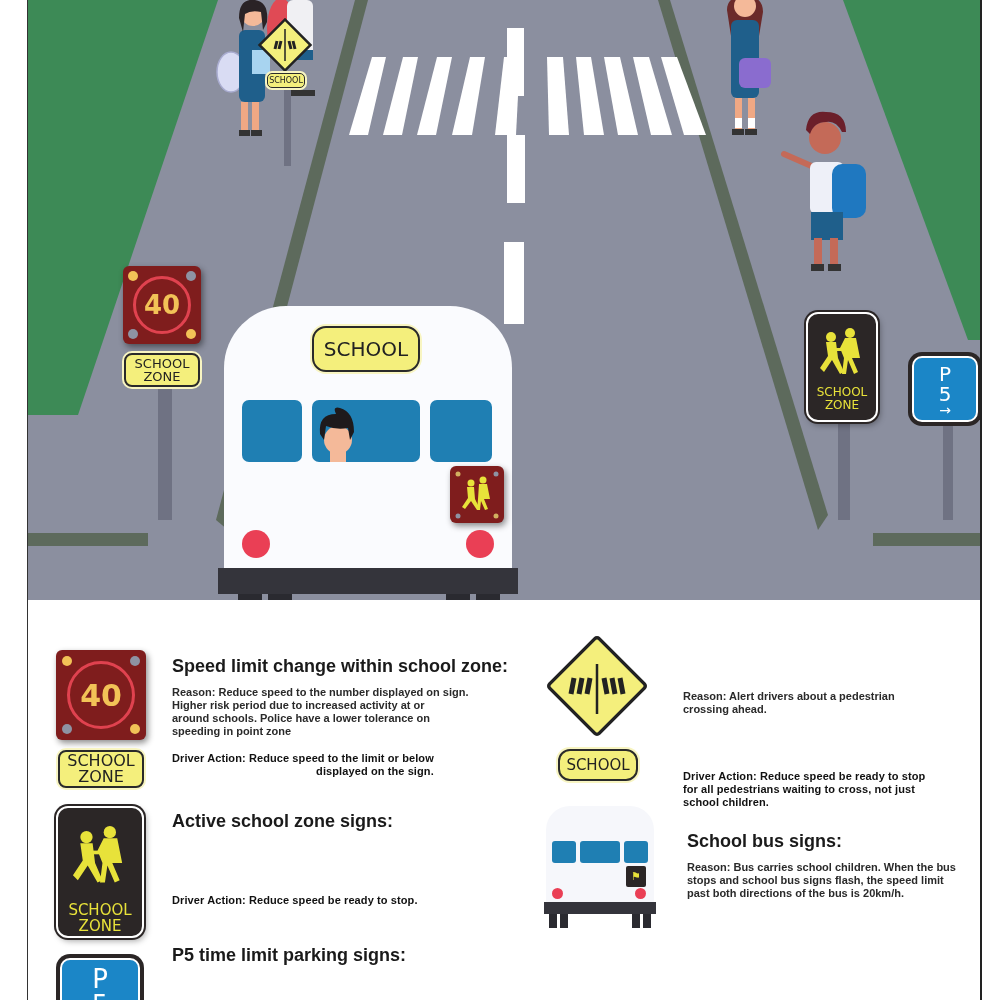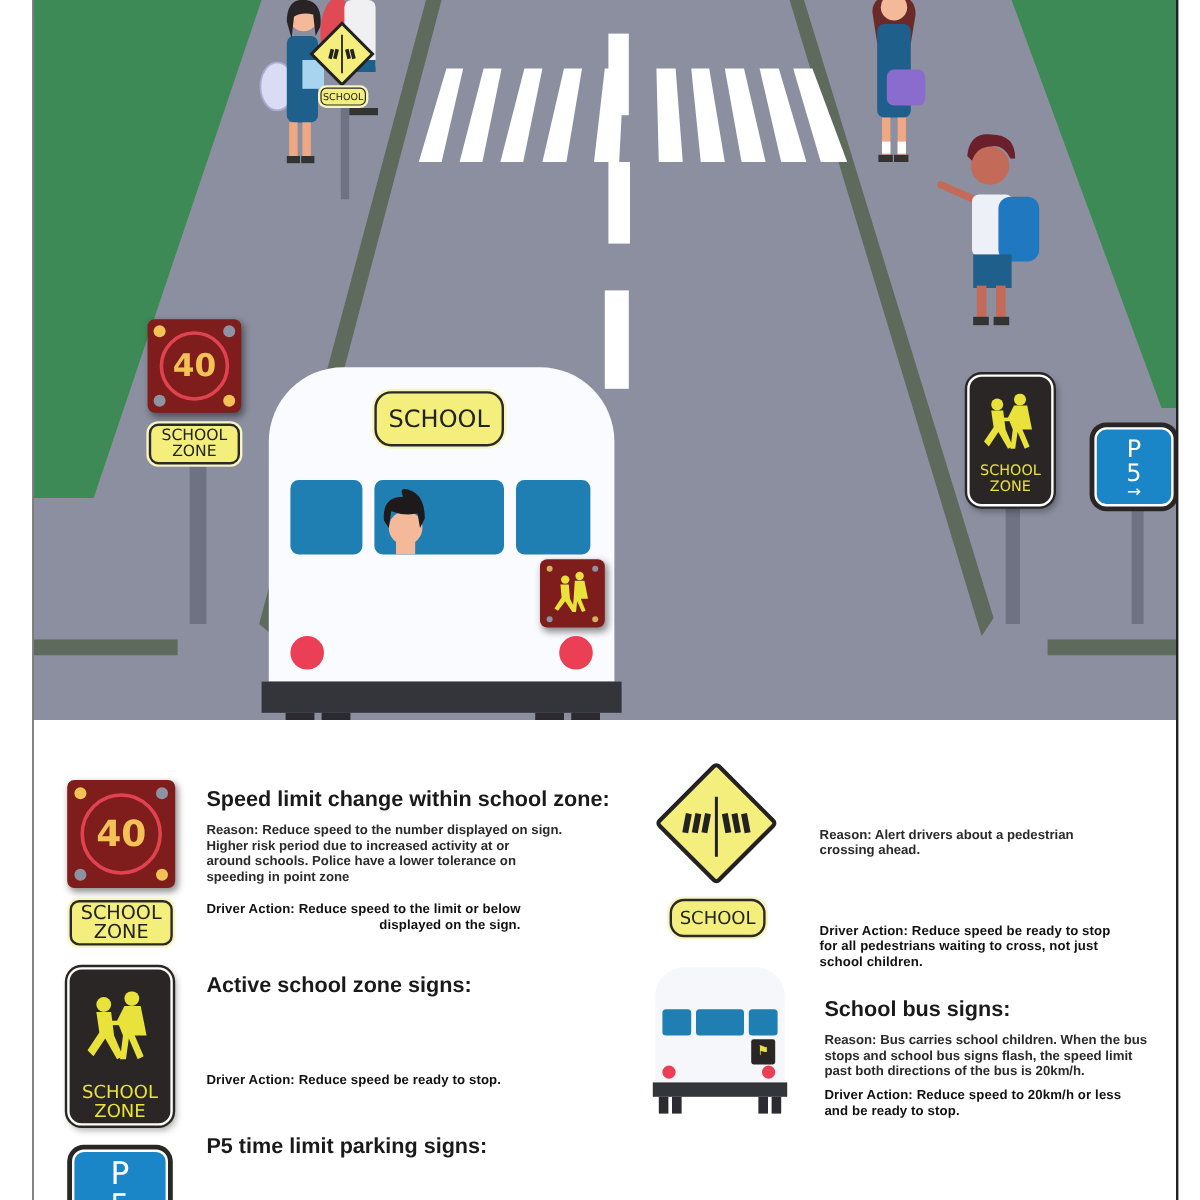--- a/index.html
+++ b/index.html
@@ -303,18 +303,14 @@
     <div class="abs" style="left:88px;top:108px;width:8px;height:14px;background:#2a2a30;"></div>
     <div class="abs" style="left:99px;top:108px;width:8px;height:14px;background:#2a2a30;"></div>
   </div>
 
   <div class="legend-title" style="left:675px;top:831px;">School bus signs:</div>
   <div class="legend-text" style="left:675px;top:861px;">
     <div>Reason: Bus carries school children. When the bus</div>
     <div>stops and school bus signs flash, the speed limit</div>
     <div>past both directions of the bus is 20km/h.</div>
   </div>
-  <div class="legend-action" style="left:675px;top:907px;">
-    <div>Driver Action: Reduce speed to 20km/h or less</div>
-    <div>and be ready to stop.</div>
-  </div>
 
 </div>
 
 </body></html>

